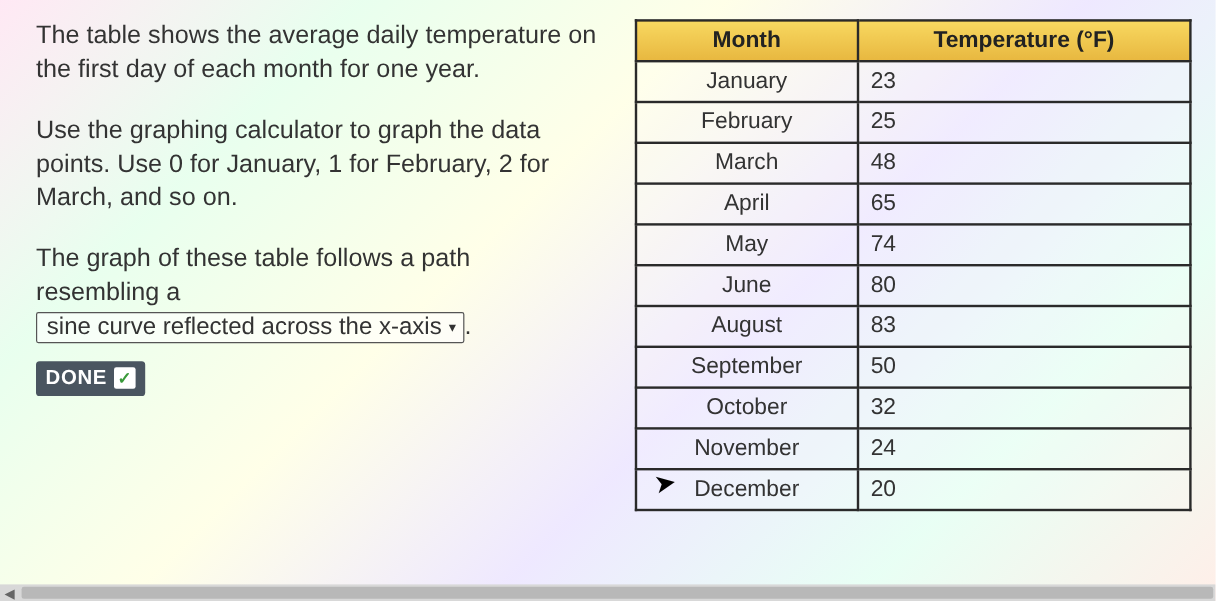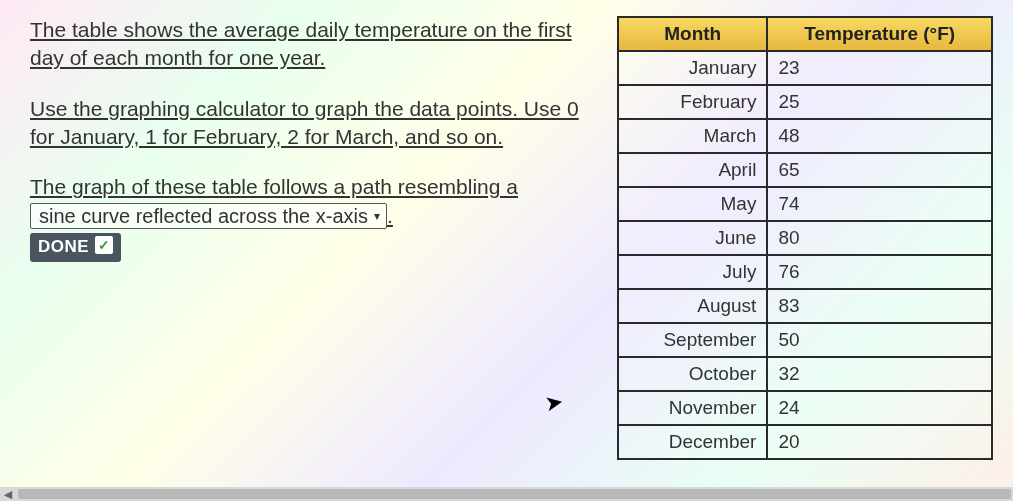--- a/index.html
+++ b/index.html
@@ -19,79 +19,80 @@
       color: #333;
       position: relative;
       overflow: hidden;
     }
     .left-col {
       flex: 1;
       padding-right: 30px;
       font-size: 21px;
       line-height: 1.35;
     }
-    .para { margin-bottom: 22px; text-decoration: underline; }
+    .para { margin-bottom: 22px; }
     .dropdown {
       display: inline-flex;
       align-items: center;
       border: 1px solid #555;
       background: rgba(255,255,255,0.6);
       padding: 0 6px 0 8px;
       font-size: 20px;
       height: 26px;
       border-radius: 2px;
       cursor: pointer;
       gap: 6px;
       justify-content: space-between;
     }
     .dropdown .chev { font-size: 12px; color: #333; }
     .done-badge {
       display: inline-flex;
+      align-items: center;
       background: #4a5560;
       color: #fff;
       font-weight: bold;
       font-size: 17px;
       padding: 3px 8px;
       border-radius: 3px;
-      margin-top: 3px;
+      margin-top: 14px;
       letter-spacing: 0.5px;
       gap: 6px;
     }
     .done-badge .chk {
       display: inline-flex;
       width: 18px; height: 18px;
       background: #fff;
       color: #3a9a3a;
       align-items: center;
       justify-content: center;
       font-size: 14px;
       font-weight: bold;
       border-radius: 2px;
     }
     .right-col {
-      width: 376px;
+      width: 464px;
     }
     table {
       width: 100%;
       border-collapse: collapse;
       background: rgba(255,255,255,0.15);
     }
     th, td {
       border: 2px solid #2a2a2a;
       padding: 4px 10px;
       font-size: 19px;
       height: 34px;
     }
     th {
       background: linear-gradient(#f8d860, #e8b840);
       font-weight: bold;
       text-align: center;
       color: #222;
     }
-    td.month { text-align: right; }
+    td.month { text-align: center; }
     td.temp { text-align: left; }
     .cursor {
       position: absolute;
       left: 545px;
       top: 390px;
       font-size: 22px;
       color: #000;
       transform: rotate(-10deg);
       pointer-events: none;
     }
@@ -163,24 +164,20 @@
         </tr>
         <tr>
           <td class="month">May</td>
           <td class="temp">74</td>
         </tr>
         <tr>
           <td class="month">June</td>
           <td class="temp">80</td>
         </tr>
         <tr>
-          <td class="month">July</td>
-          <td class="temp">76</td>
-        </tr>
-        <tr>
           <td class="month">August</td>
           <td class="temp">83</td>
         </tr>
         <tr>
           <td class="month">September</td>
           <td class="temp">50</td>
         </tr>
         <tr>
           <td class="month">October</td>
           <td class="temp">32</td>

